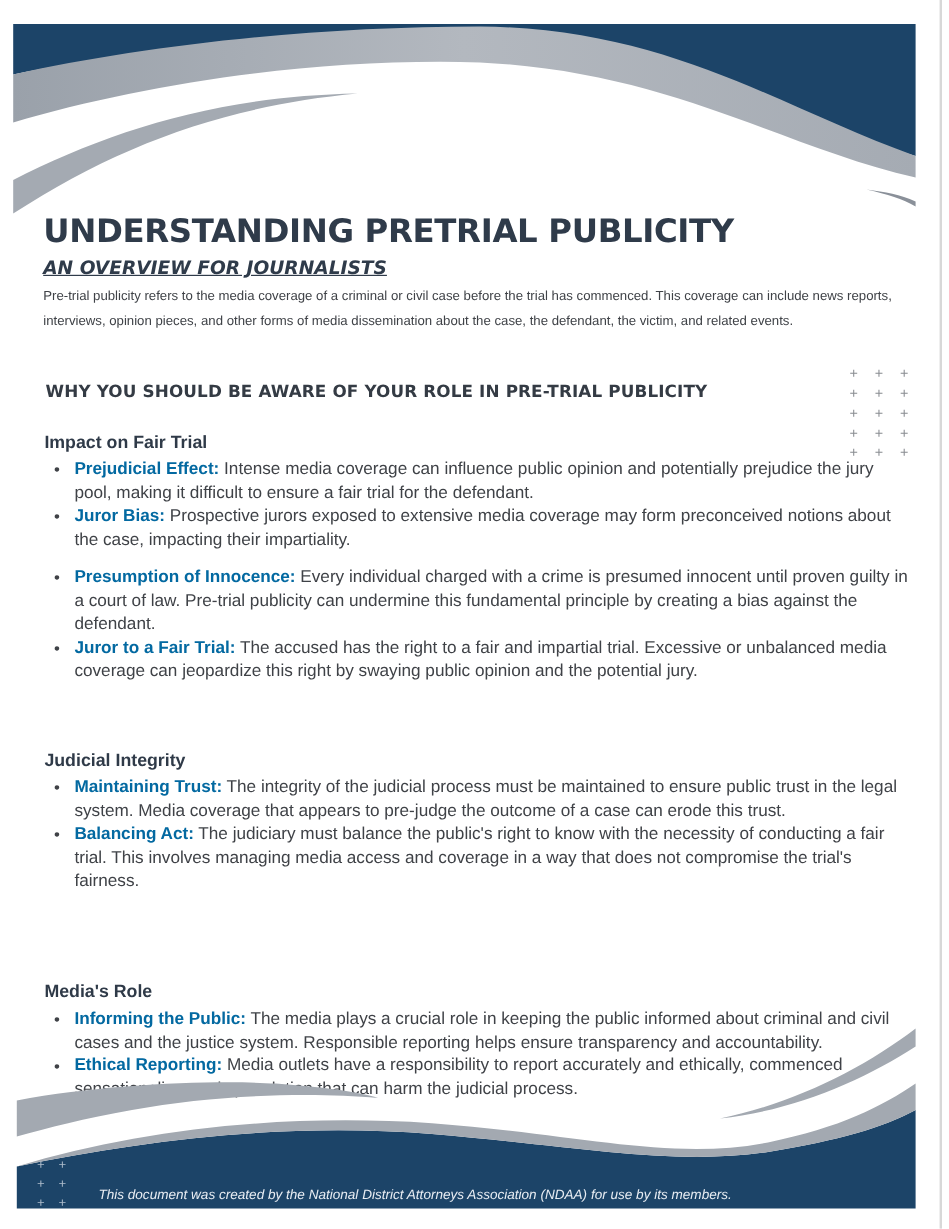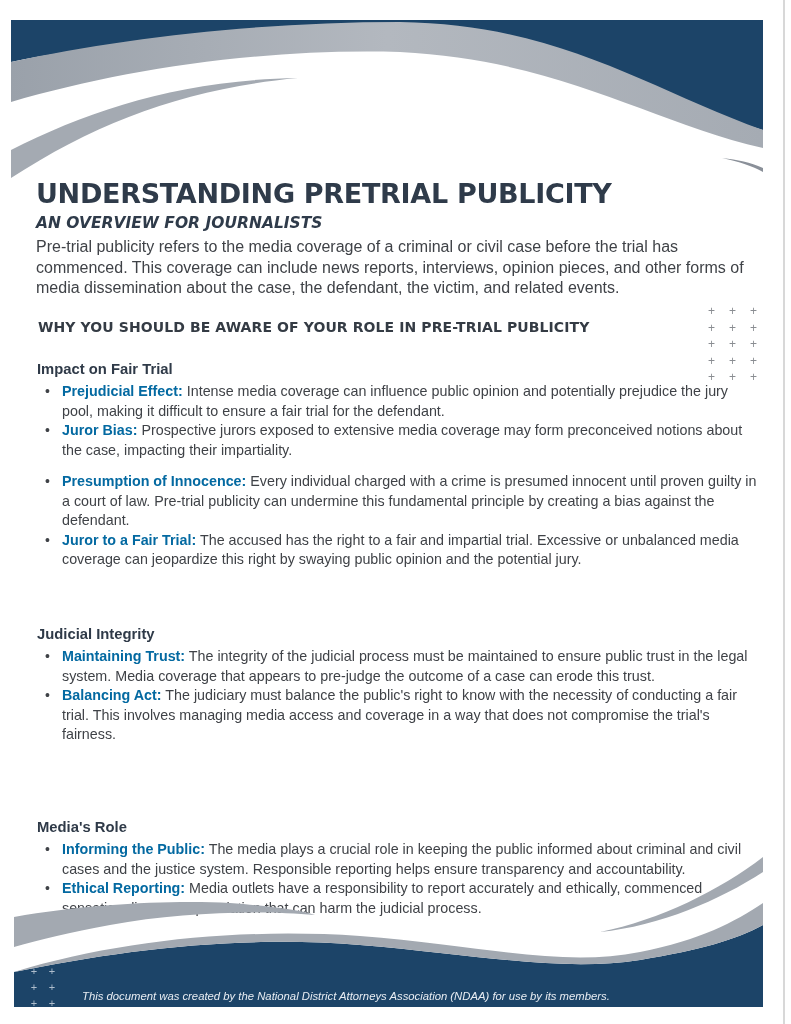--- a/index.html
+++ b/index.html
@@ -16,25 +16,25 @@
     .art { position: absolute; left: 0; top: 0; }
     .title {
       position: absolute; left: 36px; top: 178px; margin: 0;
       font-family: "DejaVu Sans", sans-serif; font-weight: bold;
       font-size: 27px; letter-spacing: -0.3px; color: #2f3b4a;
       white-space: nowrap;
     }
     .subtitle {
       position: absolute; left: 36px; top: 214px; margin: 0;
       font-family: "DejaVu Sans", sans-serif; font-weight: bold; font-style: italic;
-      font-size: 15.5px; color: #2f3b4a; white-space: nowrap;
+      font-size: 15.5px; color: #2f3b4a; white-space: nowrap; text-decoration: underline;
     }
     .intro {
       position: absolute; left: 36px; top: 237px; width: 720px; margin: 0;
-      font-size: 16px; line-height: 20.5px; color: #3f4247;
+      font-size: 11px; line-height: 20.5px; color: #3f4247;
     }
     .section-heading {
       position: absolute; left: 38px; top: 319px; margin: 0;
       font-family: "DejaVu Sans", sans-serif; font-weight: bold; font-size: 14px;
       color: #343b44; white-space: nowrap; letter-spacing: 0.1px;
     }
     .plus-grid {
       position: absolute; left: 701px; top: 303px;
       display: grid; grid-template-columns: repeat(3, 21px); grid-auto-rows: 16.5px;
       color: #8a8d92; font-size: 12px; line-height: 16.5px; text-align: center;

